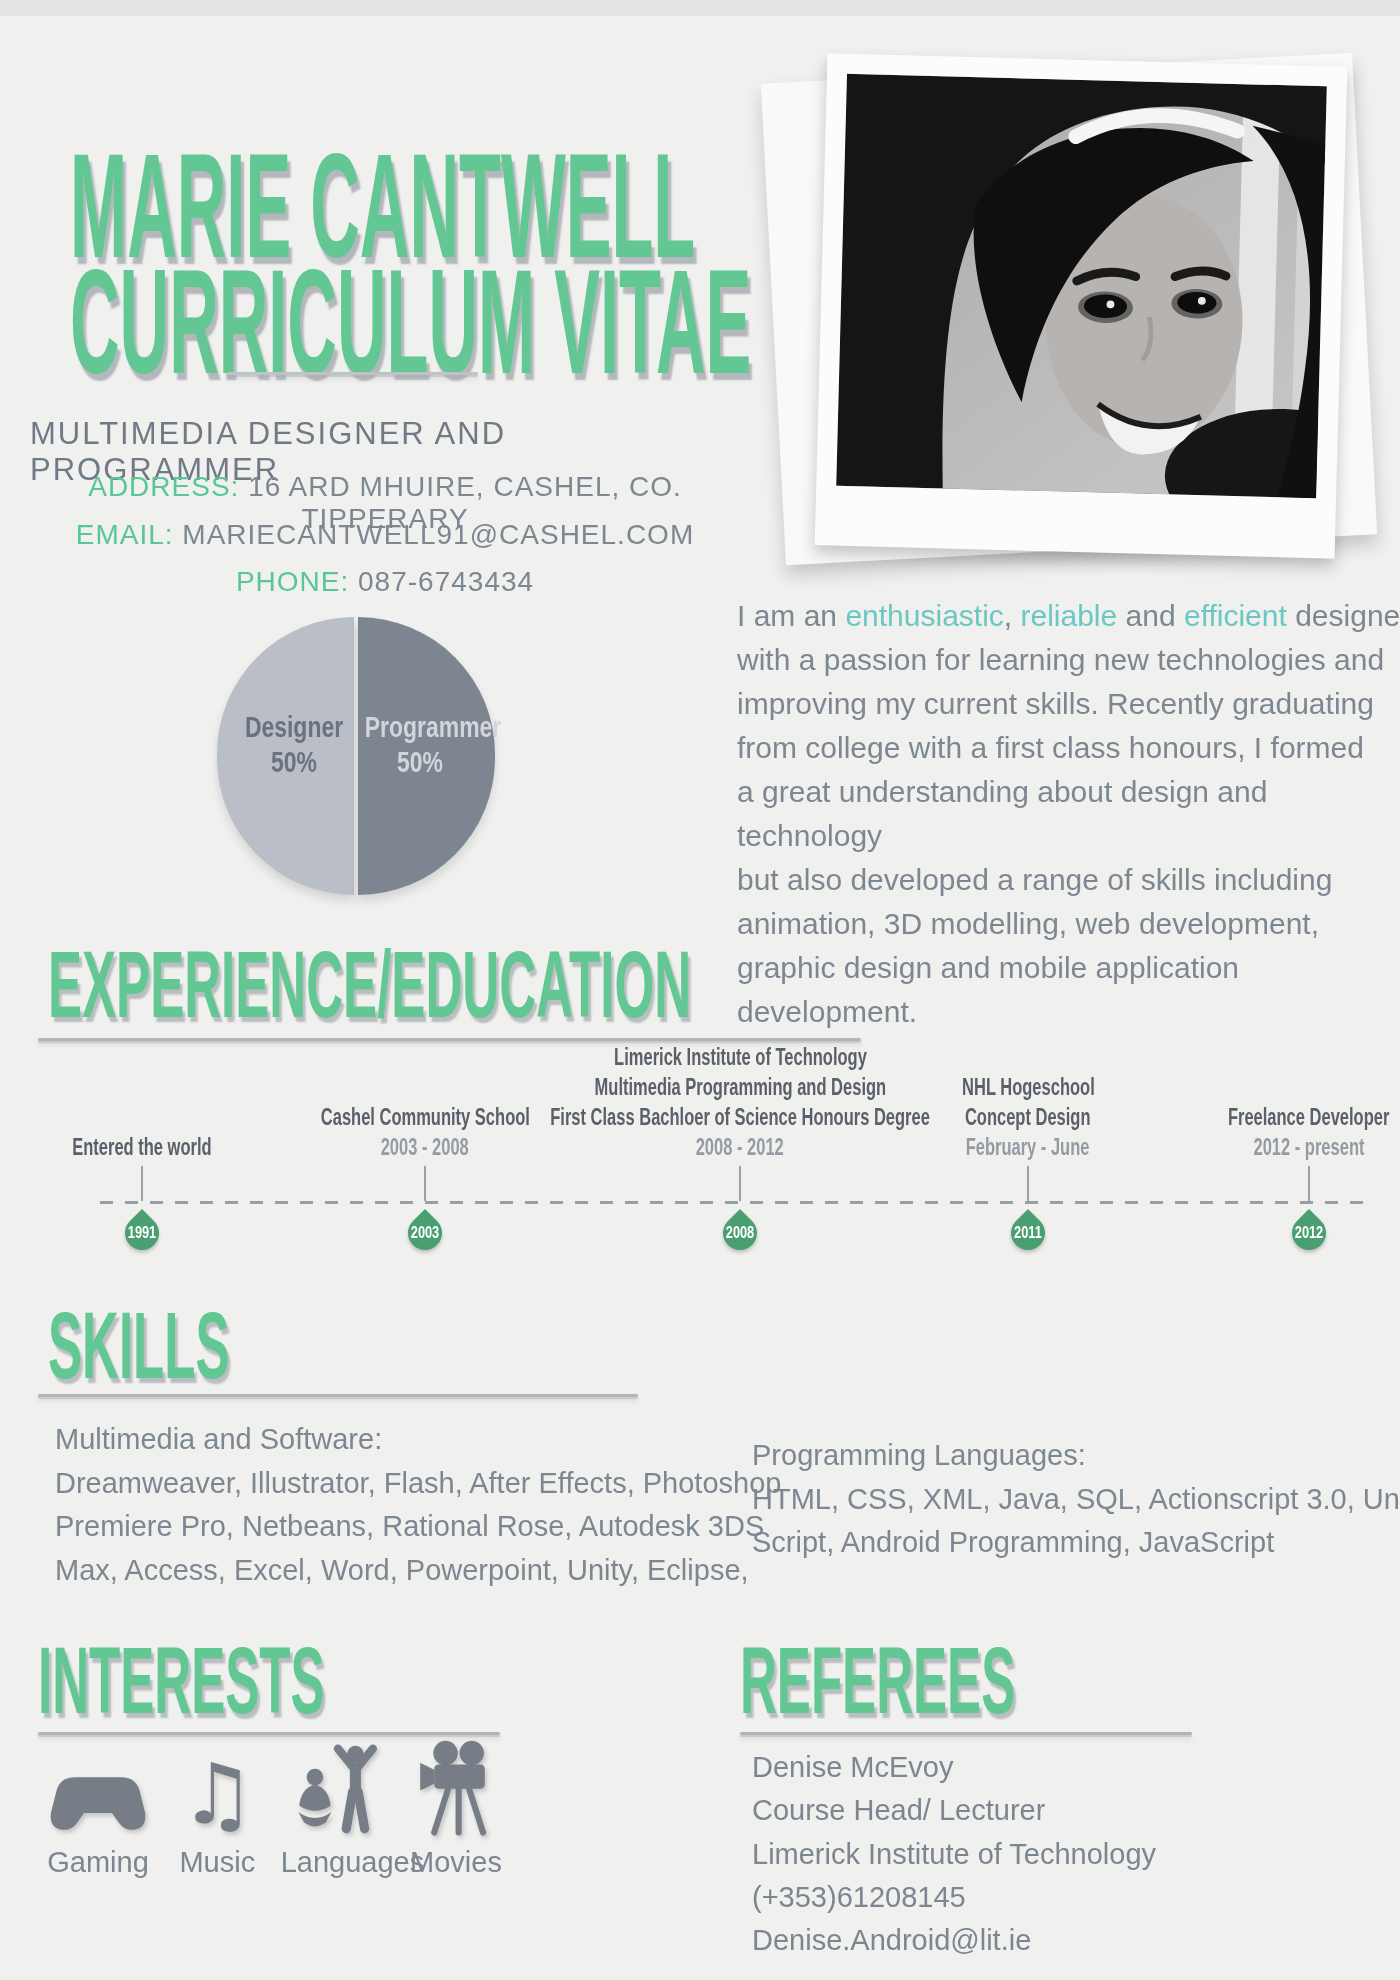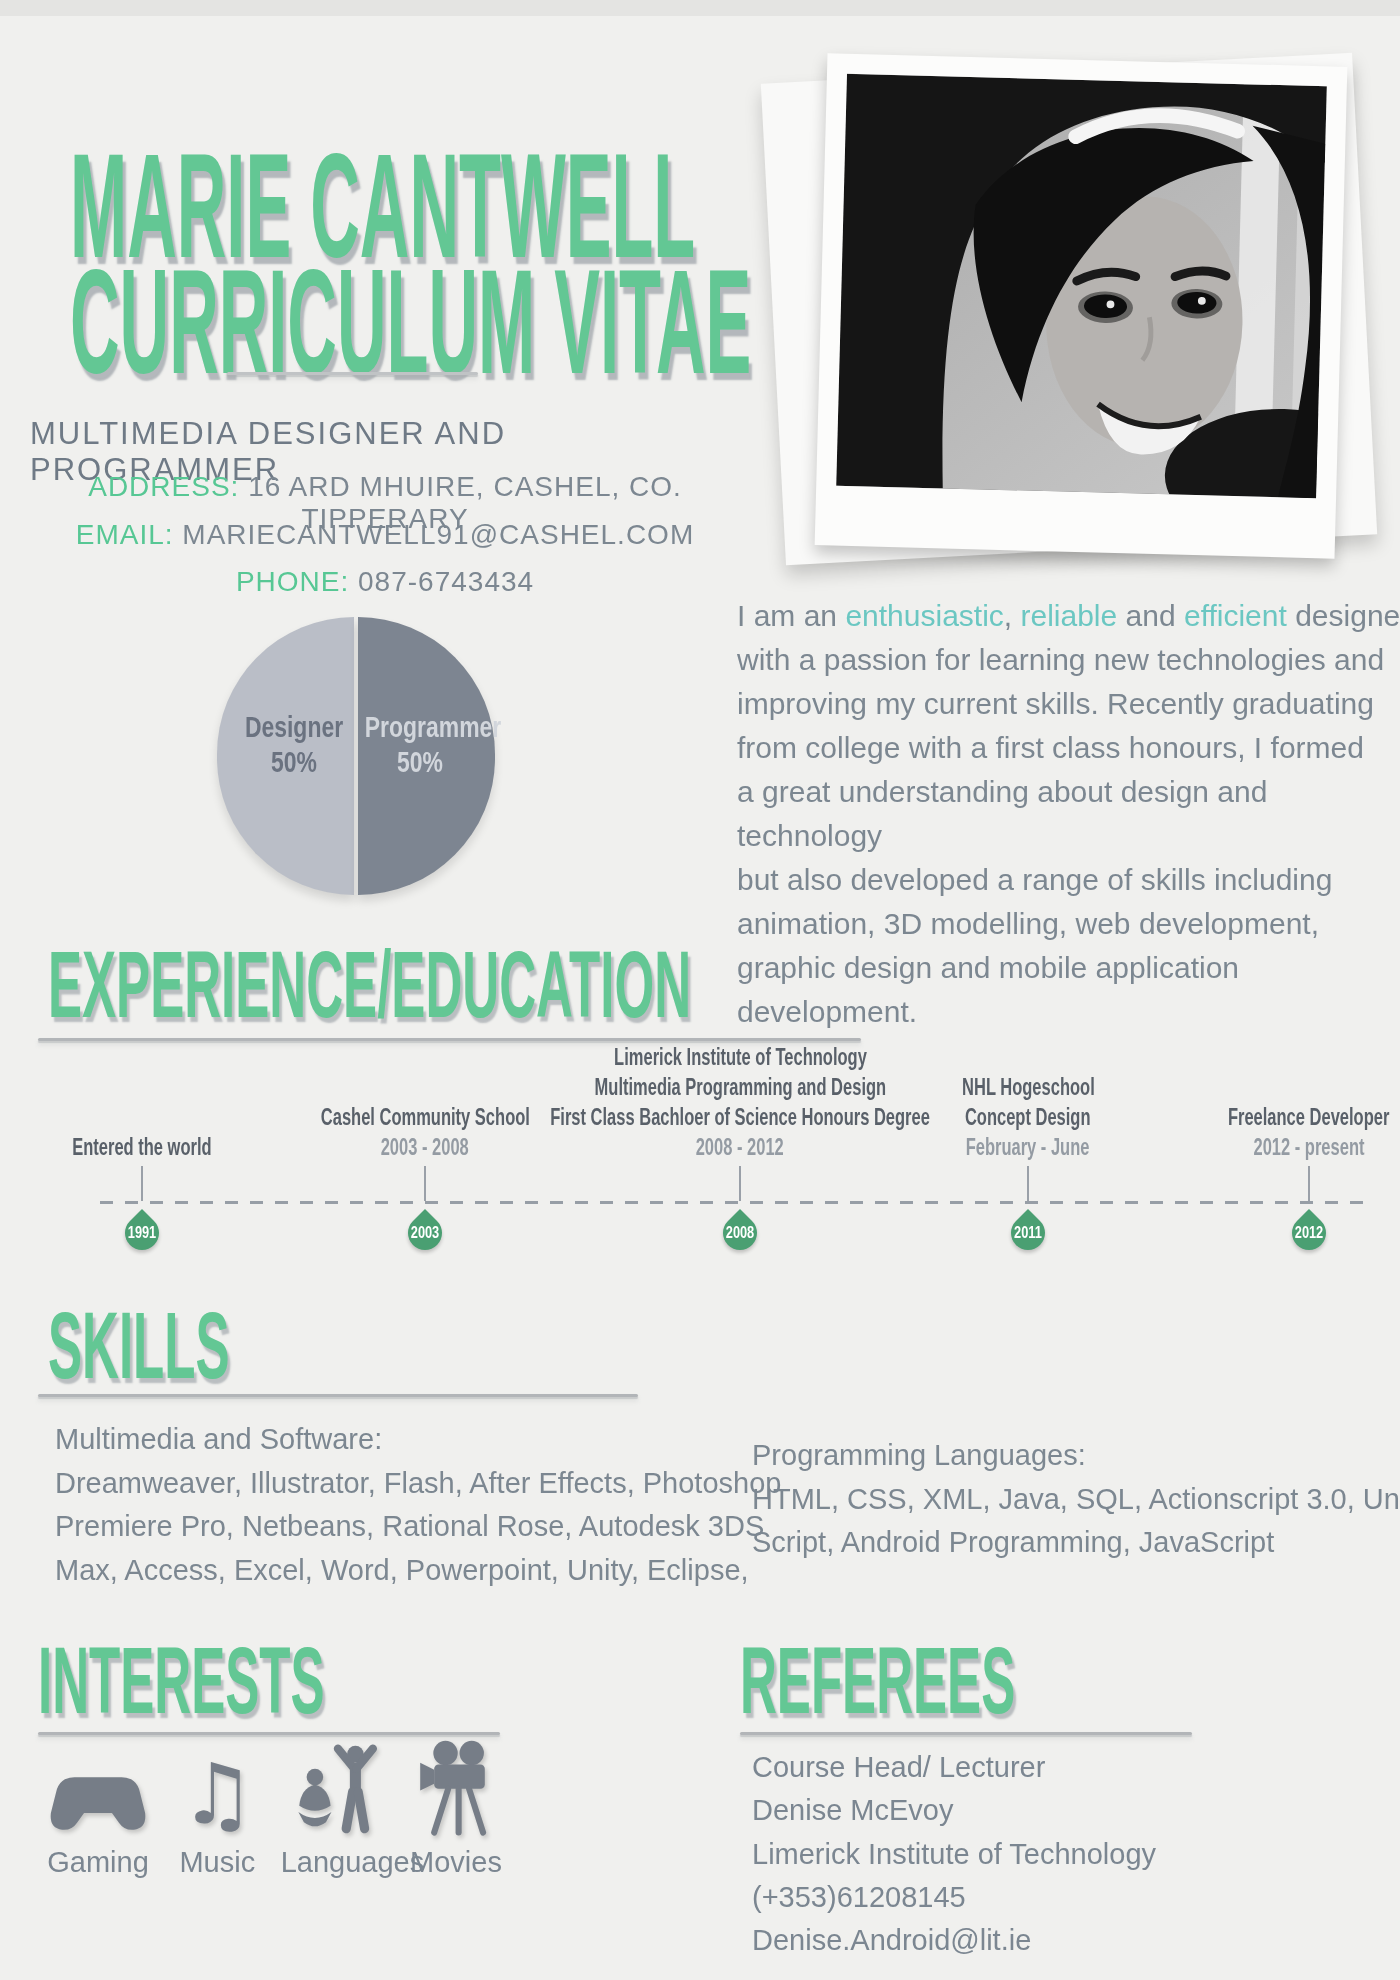--- a/index.html
+++ b/index.html
@@ -281,20 +281,20 @@
           </span>
       </div>
       <div class="interest-label">Movies</div>
     </div>
   </div>
 
   <div class="sec-heading" style="left:740px;top:1618px;">REFEREES</div>
   <div class="divider" style="left:740px;top:1716px;width:452px;"></div>
 
   <div class="ref-lines">
+    <div>Denise McEvoy</div>
     <div>Course Head/ Lecturer</div>
-    <div>Denise McEvoy</div>
     <div>Limerick Institute of Technology</div>
     <div>(+353)61208145</div>
     <div>Denise.Android@lit.ie</div>
   </div>
 
 </div>
 
 </body></html>

